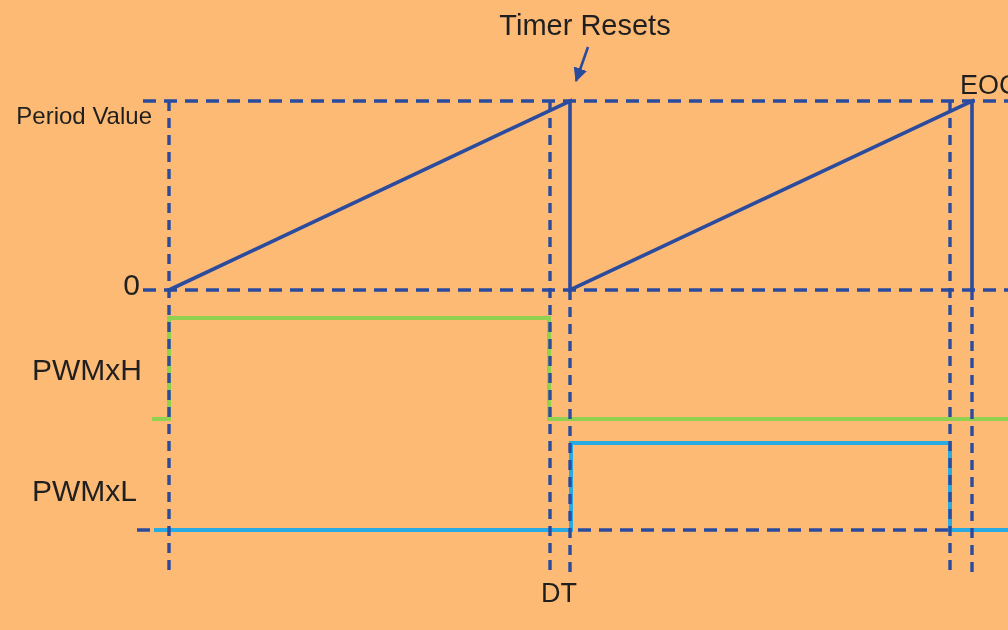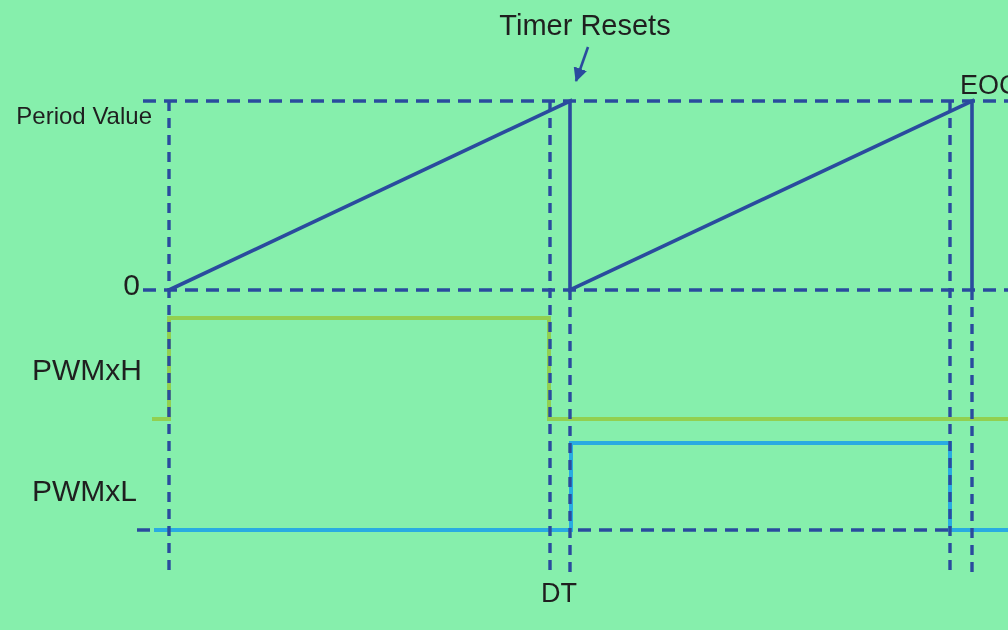--- a/index.html
+++ b/index.html
@@ -5,21 +5,21 @@
   html, body {
     margin: 0;
     padding: 0;
     background: #ffffff;
     font-family: "Liberation Sans", sans-serif;
   }
   #canvas {
     position: relative;
     width: 1008px;
     height: 630px;
-    background: #86efac;
+    background: #fdba74;
     overflow: hidden;
   }
   svg text {
     fill: var(--text-color, #1f1f1f);
     font-family: "Liberation Sans", sans-serif;
   }
   .lbl-large  { font-size: 29px; }
   .lbl-med    { font-size: 27px; }
   .lbl-axis   { font-size: 24px; }
   .lbl-zero   { font-size: 30px; }

